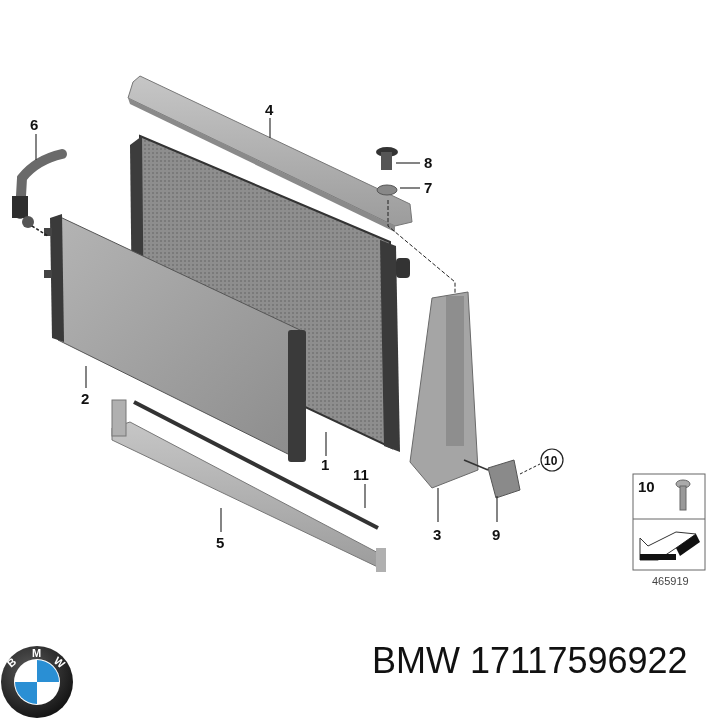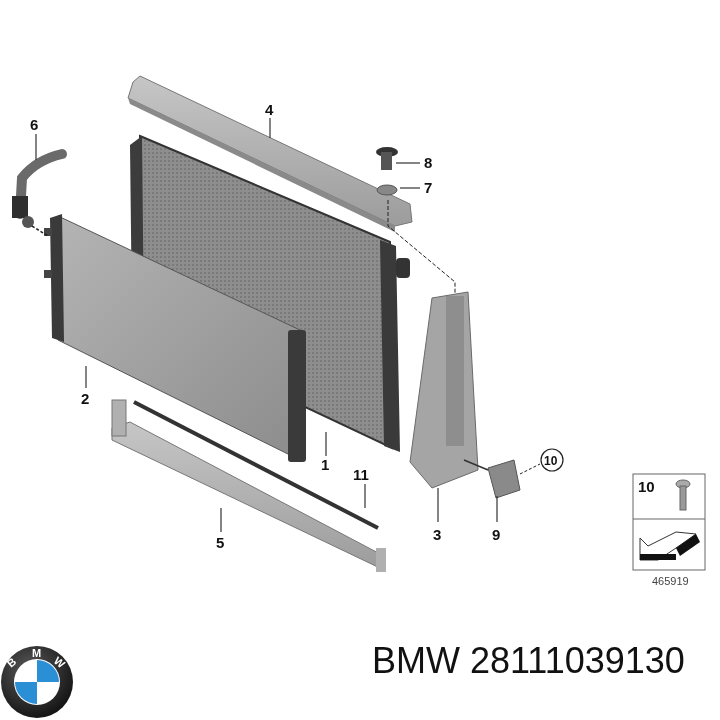--- a/index.html
+++ b/index.html
@@ -136,13 +136,13 @@
     <circle r="36" fill="url(#gLogo)"></circle>
     <circle r="23" fill="#fff"></circle>
     <path d="M0,0 L0,-22 A22,22 0 0,1 22,0 Z" fill="#2a8fd4"></path>
     <path d="M0,0 L0,22 A22,22 0 0,1 -22,0 Z" fill="#2a8fd4"></path>
     <text class="logo-letter" x="-26" y="-14" transform="rotate(-40 -26 -14)">B</text>
     <text class="logo-letter" x="-5" y="-25">M</text>
     <text class="logo-letter" x="16" y="-20" transform="rotate(40 16 -20)">W</text>
   </g>
 </svg>
 
-<div class="caption">BMW 28111039130</div>
+<div class="caption">BMW 17117596922</div>
 
 </body></html>

